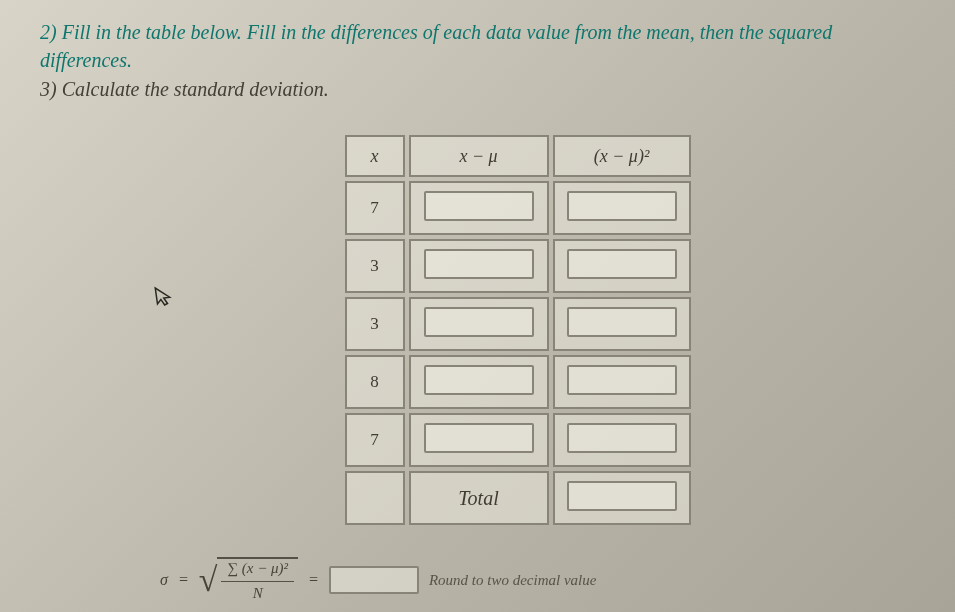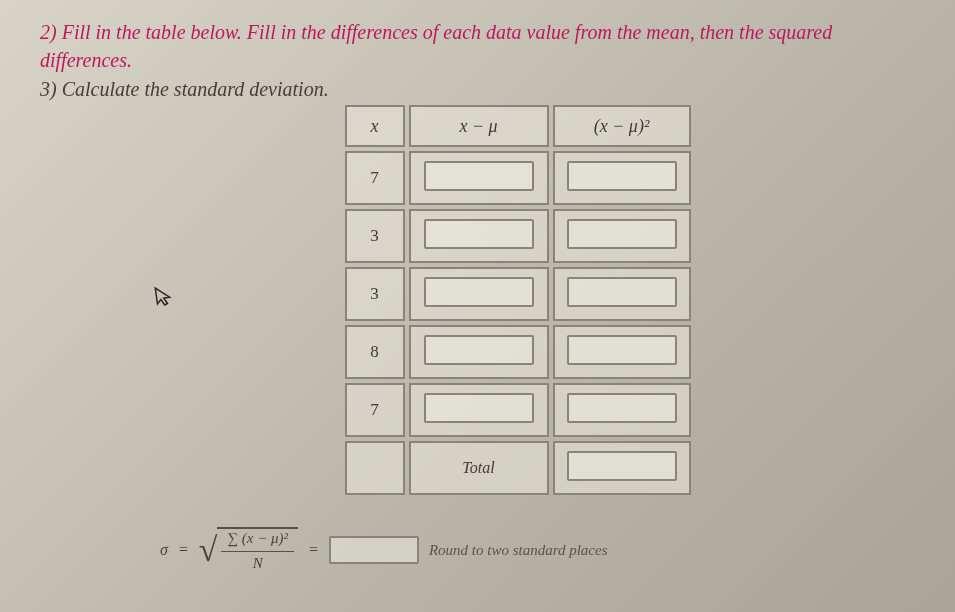--- a/index.html
+++ b/index.html
@@ -11,29 +11,30 @@
       position: relative;
       overflow: hidden;
       color: #3a3832;
     }
     .content {
       padding: 18px 40px 20px 40px;
     }
     .instruction-2 {
       font-size: 20px;
       font-style: italic;
-      color: #be185d;
+      color: #0f766e;
       line-height: 1.4;
       margin-bottom: 2px;
     }
     .instruction-3 {
       font-size: 20px;
       font-style: italic;
       color: #444038;
       margin-top: 4px;
+      margin-bottom: 30px;
     }
     .table-wrap {
       display: flex;
       justify-content: center;
       margin-left: 80px;
     }
     table.data-table {
       border-collapse: separate;
       border-spacing: 4px;
       background: transparent;
@@ -71,21 +72,21 @@
     }
     .input-box-sm {
       width: 110px;
     }
     td.no-border {
       border: none;
       background: transparent;
     }
     .total-label {
       font-style: normal;
-      font-size: 16px;
+      font-size: 20px;
       color: #403c34;
       text-align: left;
       padding-left: 6px;
     }
     .cursor {
       position: absolute;
       left: 155px;
       top: 285px;
       font-size: 22px;
       color: #2a2822;
@@ -204,17 +205,17 @@
       <span>=</span>
       <span class="sqrt-wrap">
         <span class="radical">√</span>
         <span class="frac">
           <span class="num">∑ (x − μ)²</span>
           <span class="den">N</span>
         </span>
       </span>
       <span>=</span>
       <span class="answer-box"></span>
-      <span class="round-note">Round to two standard places</span>
+      <span class="round-note">Round to two decimal value</span>
     </div>
   </div>
 
 </div>
 
 </body></html>

